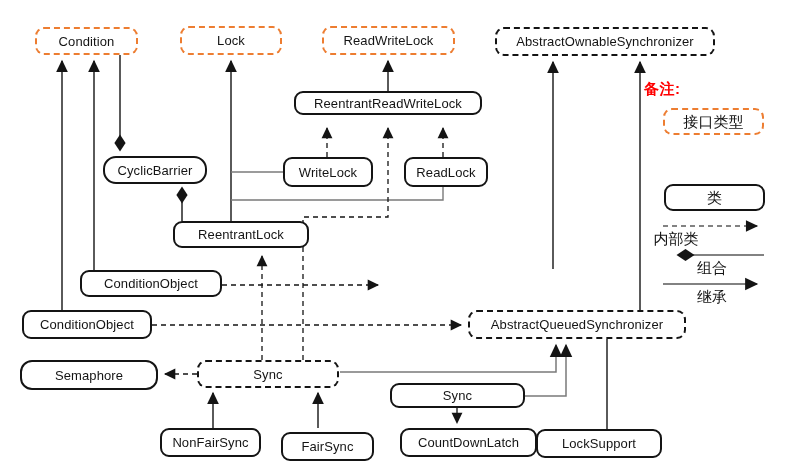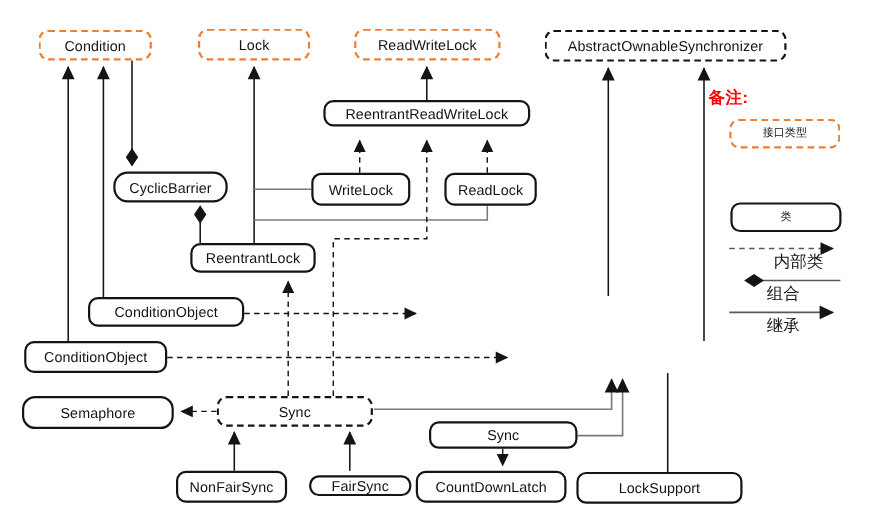--- a/index.html
+++ b/index.html
@@ -13,21 +13,21 @@
     display:flex;align-items:center;justify-content:center;
     border-radius:9px;color:#141414;font-size:13px;line-height:1;
     letter-spacing:.1px;white-space:nowrap;
   }
   .n-class{border:2.2px solid #141414;}
   .n-abstract{border:2.2px dashed #141414;}
   .n-interface{border:2.2px dashed #ED7D31;}
   .legend-title{
     position:absolute;color:#FF0000;font-size:15px;font-weight:700;letter-spacing:.5px;
   }
-  .legend-box{font-size:10px;}
+  .legend-box{font-size:15px;}
   .legend-line-label{
     position:absolute;width:104px;text-align:center;font-size:15px;color:#141414;line-height:1;
   }
 </style>
 </head>
 <body>
 
 <div class="stage">
 
   <svg class="edges" width="792" height="462" viewBox="0 0 792 462">
@@ -80,68 +80,71 @@
   <div class="node n-interface" style="left:180px;top:26px;width:102px;height:29px;">
       <span>Lock</span>
     </div>
   <div class="node n-interface" style="left:322px;top:26px;width:133px;height:29px;">
       <span>ReadWriteLock</span>
     </div>
 
   <div class="node n-abstract" style="left:495px;top:27px;width:220px;height:29px;">
       <span>AbstractOwnableSynchronizer</span>
     </div>
+  <div class="node n-abstract" style="left:468px;top:310px;width:218px;height:29px;">
+      <span>AbstractQueuedSynchronizer</span>
+    </div>
   <div class="node n-abstract" style="left:197px;top:360px;width:142px;height:28px;">
       <span>Sync</span>
     </div>
 
   <div class="node n-class" style="left:294px;top:91px;width:188px;height:24px;">
       <span>ReentrantReadWriteLock</span>
     </div>
   <div class="node n-class" style="left:103px;top:156px;width:104px;height:28px;border-radius:13px;">
       <span>CyclicBarrier</span>
     </div>
   <div class="node n-class" style="left:283px;top:157px;width:90px;height:30px;">
       <span>WriteLock</span>
     </div>
   <div class="node n-class" style="left:404px;top:157px;width:84px;height:30px;">
       <span>ReadLock</span>
     </div>
-  <div class="node n-class" style="left:173px;top:221px;width:114px;height:27px;">
+  <div class="node n-class" style="left:173px;top:221px;width:136px;height:27px;">
       <span>ReentrantLock</span>
     </div>
   <div class="node n-class" style="left:80px;top:270px;width:142px;height:27px;">
       <span>ConditionObject</span>
     </div>
   <div class="node n-class" style="left:22px;top:310px;width:130px;height:29px;">
       <span>ConditionObject</span>
     </div>
   <div class="node n-class" style="left:20px;top:360px;width:138px;height:30px;border-radius:12px;">
       <span>Semaphore</span>
     </div>
   <div class="node n-class" style="left:390px;top:383px;width:135px;height:25px;">
       <span>Sync</span>
     </div>
   <div class="node n-class" style="left:160px;top:428px;width:101px;height:29px;">
       <span>NonFairSync</span>
     </div>
-  <div class="node n-class" style="left:281px;top:432px;width:93px;height:19px;">
+  <div class="node n-class" style="left:281px;top:432px;width:93px;height:29px;">
       <span>FairSync</span>
     </div>
-  <div class="node n-class" style="left:378px;top:428px;width:137px;height:29px;">
+  <div class="node n-class" style="left:400px;top:428px;width:137px;height:29px;">
       <span>CountDownLatch</span>
     </div>
-  <div class="node n-class" style="left:524px;top:429px;width:151px;height:29px;">
+  <div class="node n-class" style="left:536px;top:429px;width:126px;height:29px;">
       <span>LockSupport</span>
     </div>
 
   <div class="legend-title" style="left:644px;top:80px;">备注:</div>
   <div class="node n-interface legend-box" style="left:663px;top:108px;width:101px;height:27px;">
       <span>接口类型</span>
     </div>
   <div class="node n-class legend-box" style="left:664px;top:184px;width:101px;height:27px;">
       <span>类</span>
     </div>
-  <div class="legend-line-label" style="left:674px;top:231px;">内部类</div>
+  <div class="legend-line-label" style="left:624px;top:231px;">内部类</div>
   <div class="legend-line-label" style="left:660px;top:260px;">组合</div>
   <div class="legend-line-label" style="left:660px;top:289px;">继承</div>
 
 </div>
 
 </body></html>

